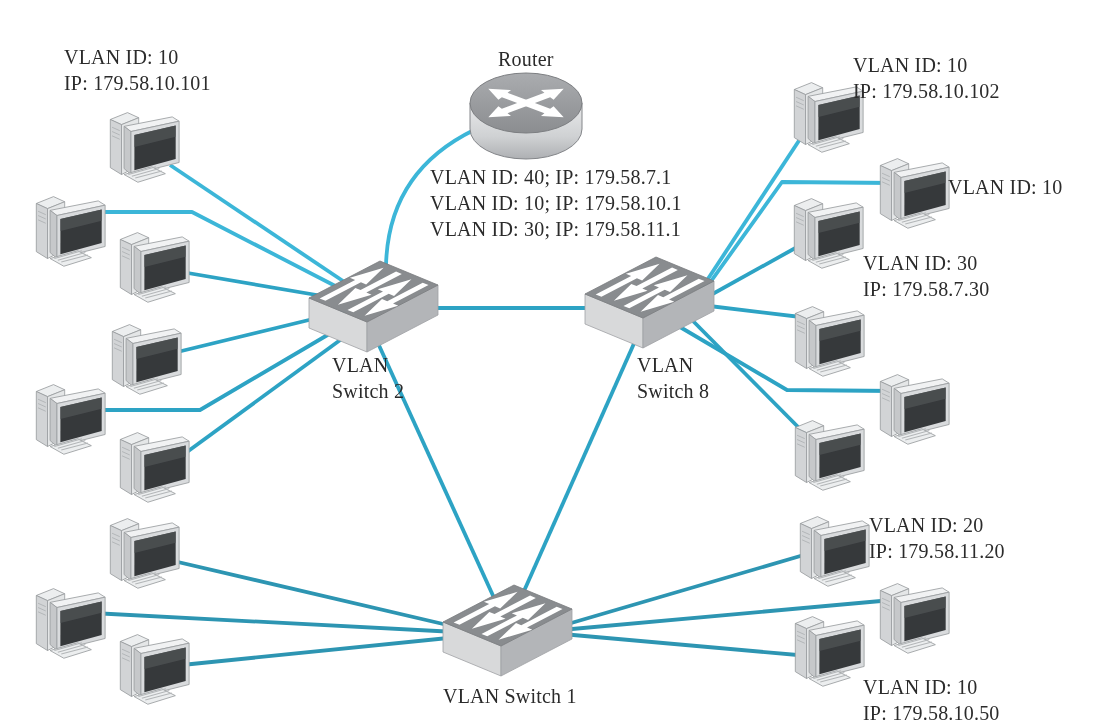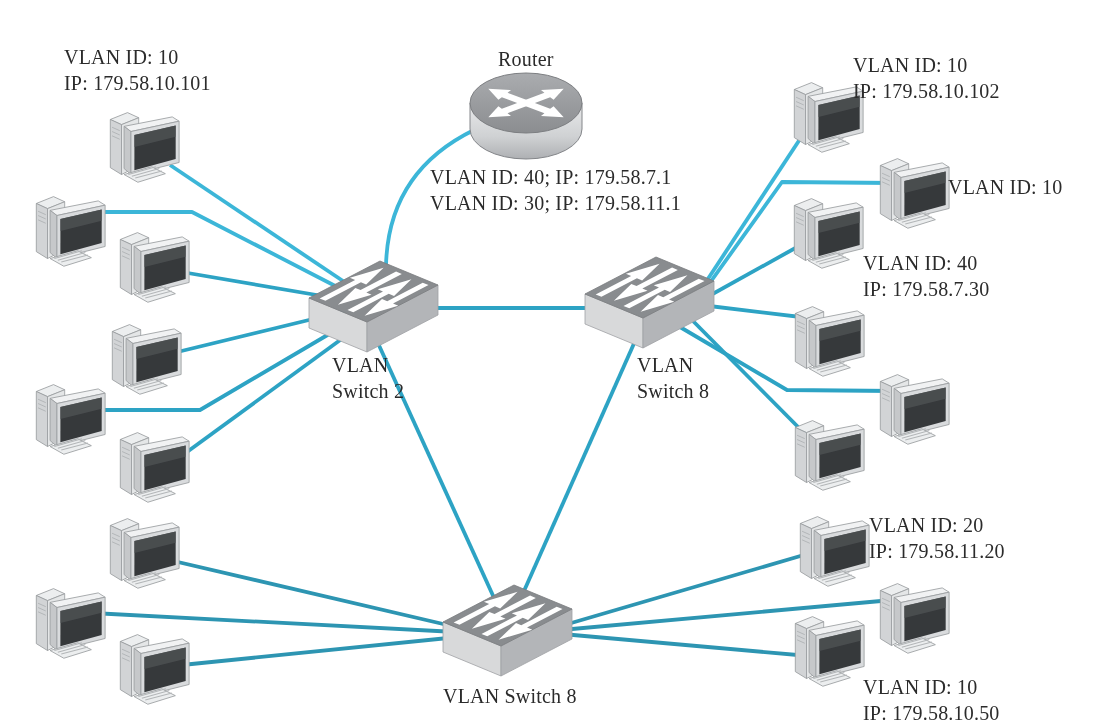--- a/index.html
+++ b/index.html
@@ -173,46 +173,47 @@
   <div id="label-layer">
       <div class="label" style="left: 64px; top: 44px;">
         <div>VLAN ID: 10</div>
         <div>IP: 179.58.10.101</div>
       </div>
       <div class="label" style="left: 498px; top: 46px;">
         <div>Router</div>
       </div>
       <div class="label" style="left: 430px; top: 164px;">
         <div>VLAN ID: 40; IP: 179.58.7.1</div>
+        <div>VLAN ID: 10; IP: 179.58.10.1</div>
         <div>VLAN ID: 30; IP: 179.58.11.1</div>
       </div>
       <div class="label" style="left: 853px; top: 52px;">
         <div>VLAN ID: 10</div>
         <div>IP: 179.58.10.102</div>
       </div>
       <div class="label" style="left: 948px; top: 174px;">
         <div>VLAN ID: 10</div>
       </div>
       <div class="label" style="left: 863px; top: 250px;">
-        <div>VLAN ID: 40</div>
+        <div>VLAN ID: 30</div>
         <div>IP: 179.58.7.30</div>
       </div>
       <div class="label" style="left: 869px; top: 512px;">
         <div>VLAN ID: 20</div>
         <div>IP: 179.58.11.20</div>
       </div>
       <div class="label" style="left: 863px; top: 674px;">
         <div>VLAN ID: 10</div>
         <div>IP: 179.58.10.50</div>
       </div>
       <div class="label" style="left: 332px; top: 352px;">
         <div>VLAN</div>
         <div>Switch 2</div>
       </div>
       <div class="label" style="left: 637px; top: 352px;">
         <div>VLAN</div>
         <div>Switch 8</div>
       </div>
       <div class="label" style="left: 443px; top: 683px;">
-        <div>VLAN Switch 8</div>
+        <div>VLAN Switch 1</div>
       </div>
     </div>
 </div>
 
 </body></html>

